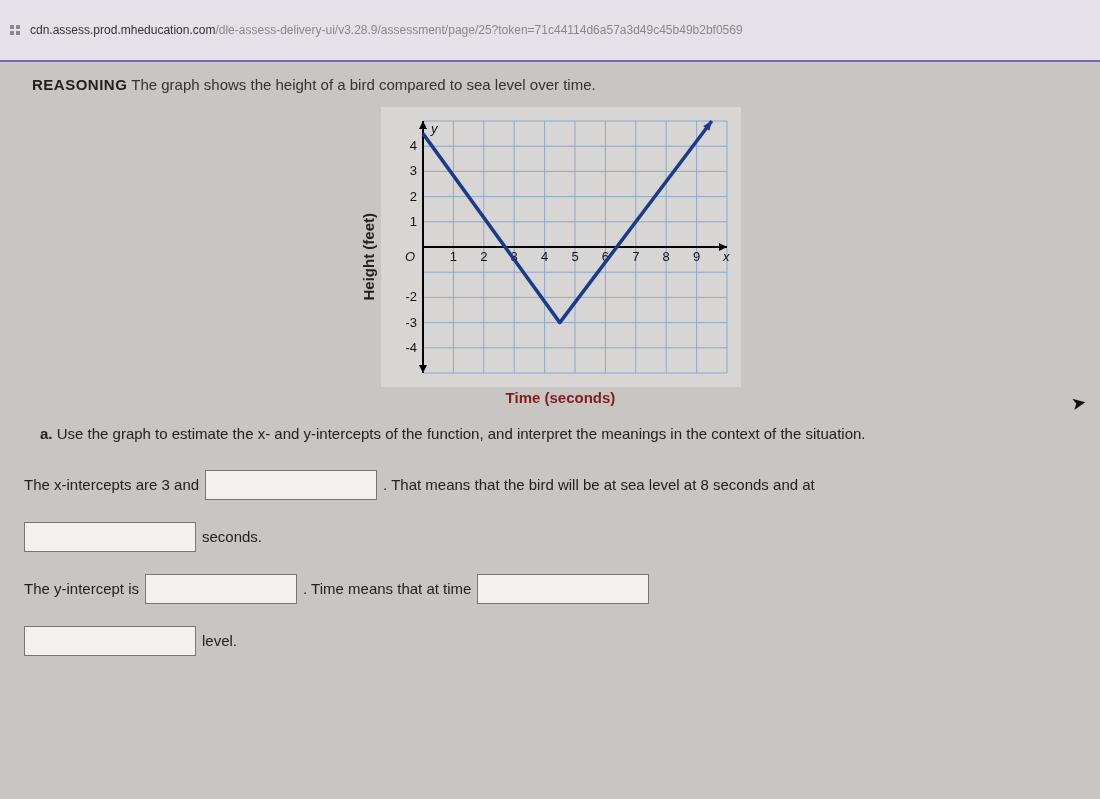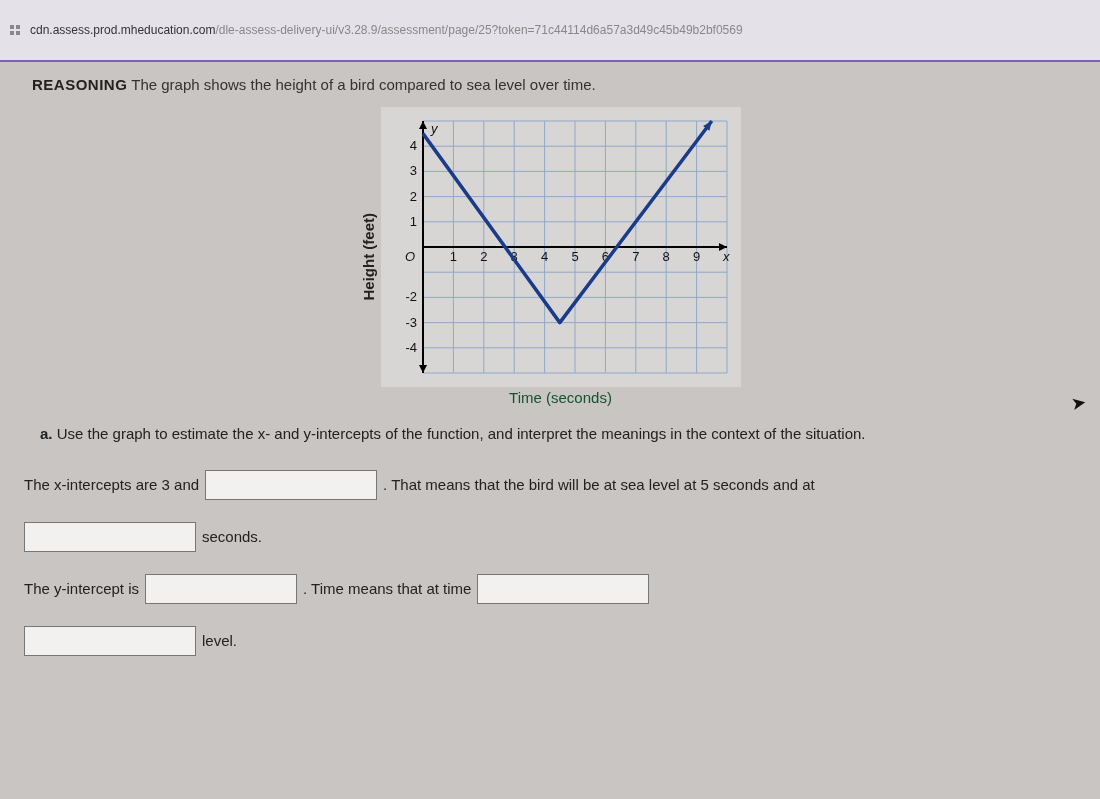--- a/index.html
+++ b/index.html
@@ -13,22 +13,22 @@
     font-size:10px;color:#666}
   .url-bar .host{color:#333}
   .url-bar .path{color:#888}
   .page{padding:10px 24px 0 24px}
   .prompt-line{font-size:15px;color:#333;margin:4px 0 14px 8px}
   .prompt-line b{font-weight:700;letter-spacing:.5px;color:#222}
   .chart-wrap{display:flex;justify-content:center;margin-bottom:6px}
   .chart-block{display:flex;align-items:center}
   .ylabel{writing-mode:vertical-rl;transform:rotate(180deg);
     font-size:15px;font-weight:600;color:#222;margin-right:4px}
-  .xlabel{text-align:center;font-size:15px;font-weight:400;
-    color:#14532d;margin-top:2px}
+  .xlabel{text-align:center;font-size:15px;font-weight:700;
+    color:#7f1d1d;margin-top:2px}
   svg.chart{background:#d8d6d4;display:block}
   .q-text{font-size:15px;color:#222;margin:18px 0 26px 16px;
     line-height:1.35}
   .fill-row{font-size:15px;color:#222;margin:15px 0 22px 0;
     display:flex;flex-wrap:wrap;align-items:center;gap:6px;
     line-height:2}
   .blank{display:inline-block;min-width:170px;height:28px;
     border:1px solid #777;background:#f2f1f0;vertical-align:middle}
   .blank.sm{min-width:150px}
   .cursor{position:absolute;right:14px;top:392px;font-size:18px;
@@ -119,21 +119,21 @@
   </div>
 
   <div class="q-text">
     <b>a.</b>
     <span>Use the graph to estimate the x- and y-intercepts of the function, and interpret the meanings in the context of the situation.</span>
   </div>
 
   <div class="fill-row">
     <span>The x-intercepts are 3 and</span>
     <span class="blank"></span>
-    <span>. That means that the bird will be at sea level at 5 seconds and at</span>
+    <span>. That means that the bird will be at sea level at 8 seconds and at</span>
   </div>
 
   <div class="fill-row">
     <span class="blank"></span>
     <span>seconds.</span>
   </div>
 
   <div class="fill-row">
     <span>The y-intercept is</span>
     <span class="blank sm"></span>

